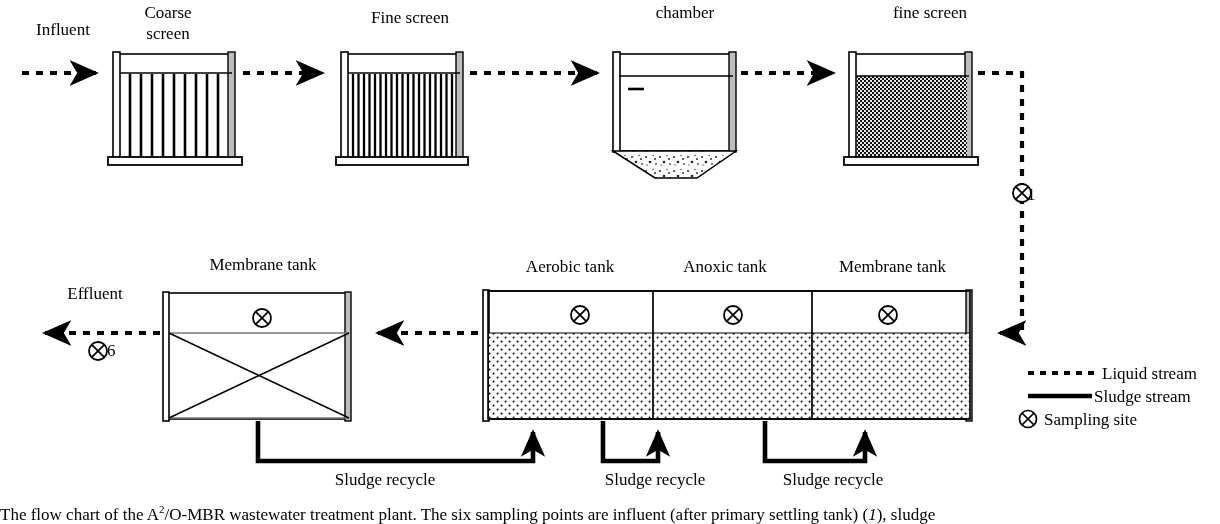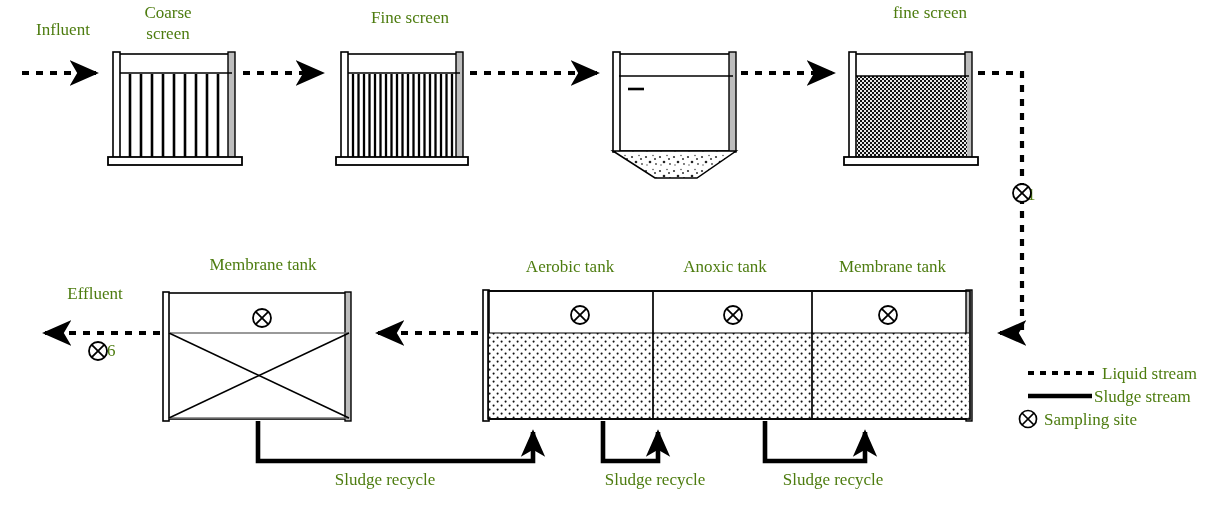--- a/index.html
+++ b/index.html
@@ -1,39 +1,40 @@
 <!DOCTYPE html>
 <html><head>
 <meta charset="utf-8">
 <style>
   html,body{margin:0;padding:0;background:#fff;}
   body{width:1220px;height:524px;position:relative;overflow:hidden;
        font-family:"Liberation Serif","DejaVu Serif",serif;color:#000;}
   #stage{position:absolute;left:0;top:0;width:1220px;height:524px;}
   svg{display:block;}
-  .lbl{position:absolute;font-size:17px;line-height:20px;text-align:center;color:#4d7c0f;white-space:nowrap;}
+  .lbl{position:absolute;font-size:17px;line-height:20px;text-align:center;color:#000000;white-space:nowrap;}
   .lbl.two{line-height:21px;}
   .cap{position:absolute;left:0;top:503px;width:1220px;font-size:17px;
        text-align:left;white-space:nowrap;overflow:hidden;}
   .cap i{font-style:italic;}
   sup{font-size:11px;vertical-align:super;}
 </style>
 </head>
 <body>
 
 <div id="stage">
 
   <div class="lbl two" style="left:108px;top:2px;width:120px;">
     <div>Coarse</div>
     <div>screen</div>
   </div>
   <div class="lbl" style="left:330px;top:8px;width:160px;">
     <div>Fine screen</div>
   </div>
   <div class="lbl two" style="left:580px;top:2px;width:210px;">
+    <div>chamber</div>
   </div>
   <div class="lbl two" style="left:845px;top:2px;width:170px;">
     <div>fine screen</div>
   </div>
   <div class="lbl" style="left:8px;top:20px;width:110px;">
     <div>Influent</div>
   </div>
 
   <div class="lbl" style="left:495px;top:257px;width:150px;">
     <div>Aerobic tank</div>
@@ -83,20 +84,21 @@
   <div class="lbl" style="left:1102px;top:364px;width:120px;text-align:left;">
     <div>Liquid stream</div>
   </div>
   <div class="lbl" style="left:1094px;top:387px;width:130px;text-align:left;">
     <div>Sludge stream</div>
   </div>
   <div class="lbl" style="left:1044px;top:410px;width:160px;text-align:left;">
     <div>Sampling site</div>
   </div>
 
+  <div class="cap"><span>The flow chart of the A</span><sup>2</sup><span>/O-MBR wastewater treatment plant. The six sampling points are influent (after primary settling tank) (</span><i>1</i><span>), sludge</span></div>
 
   <svg width="1220" height="524" style="position:absolute;left:0;top:0;">
     <defs>
       <pattern id="stipple" width="8" height="8" patternUnits="userSpaceOnUse">
         <rect width="8" height="8" fill="#fff"></rect>
         <circle cx="1.6" cy="1.6" r="1.05" fill="#111"></circle>
         <circle cx="5.6" cy="5.6" r="1.05" fill="#111"></circle>
       </pattern>
       <pattern id="mesh" width="4" height="4" patternUnits="userSpaceOnUse">
         <rect width="4" height="4" fill="#e8e8e8"></rect>

